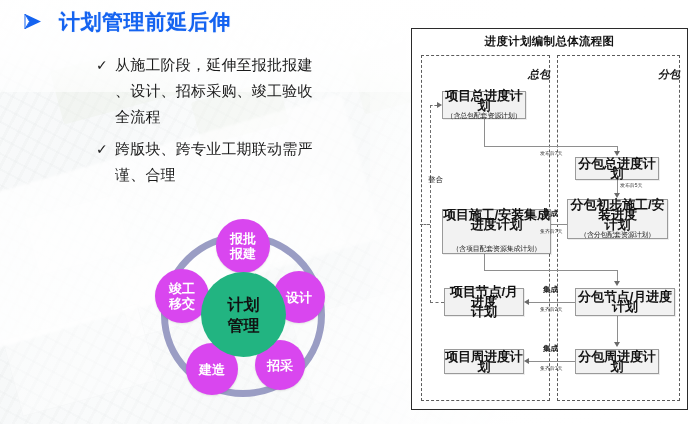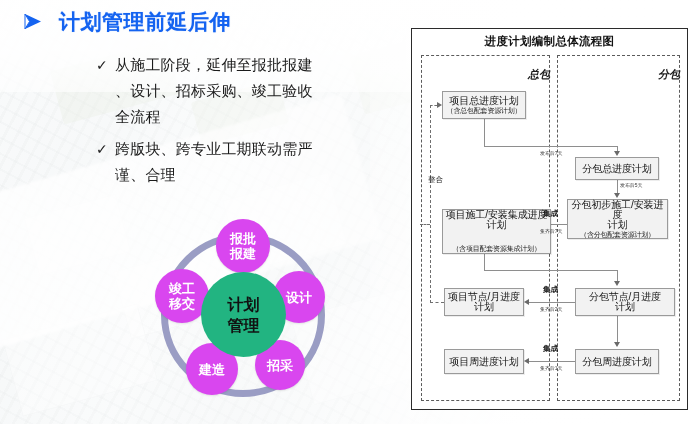--- a/index.html
+++ b/index.html
@@ -101,21 +101,21 @@
   .sh-left{left:9px;top:38px;width:129px;}
   .sh-right{left:145px;top:38px;width:123px;}
 
   .box{
     position:absolute;box-sizing:border-box;
     border:1px solid #9a9a9a;background:#f2f2f2;
     display:flex;flex-direction:column;align-items:center;justify-content:center;
     text-align:center;color:#121212;
     box-shadow:1px 1px 0 rgba(0,0,0,.07);
   }
-  .box .t1{font-size:10px;line-height:10px;letter-spacing:-.1px;}
+  .box .t1{font-size:13px;line-height:10px;letter-spacing:-.1px;font-weight:bold;}
   .box .t2{font-size:7px;line-height:9px;color:#202020;letter-spacing:-.2px;}
 
   
   .b-total      {left:30px;  top:62px;  width:84px; height:28px;}
   .b-sub-total  {left:163px; top:128px; width:84px; height:23px;}
   .b-integ      {left:30px;  top:180px; width:109px;height:45px;justify-content:space-between;}
   .b-sub-init   {left:155px; top:170px; width:101px;height:40px;}
   .b-node-month {left:32px;  top:259px; width:80px; height:28px;}
   .b-sub-node   {left:163px; top:259px; width:100px; height:28px;}
   .b-week       {left:32px;  top:320px; width:80px; height:25px;}

